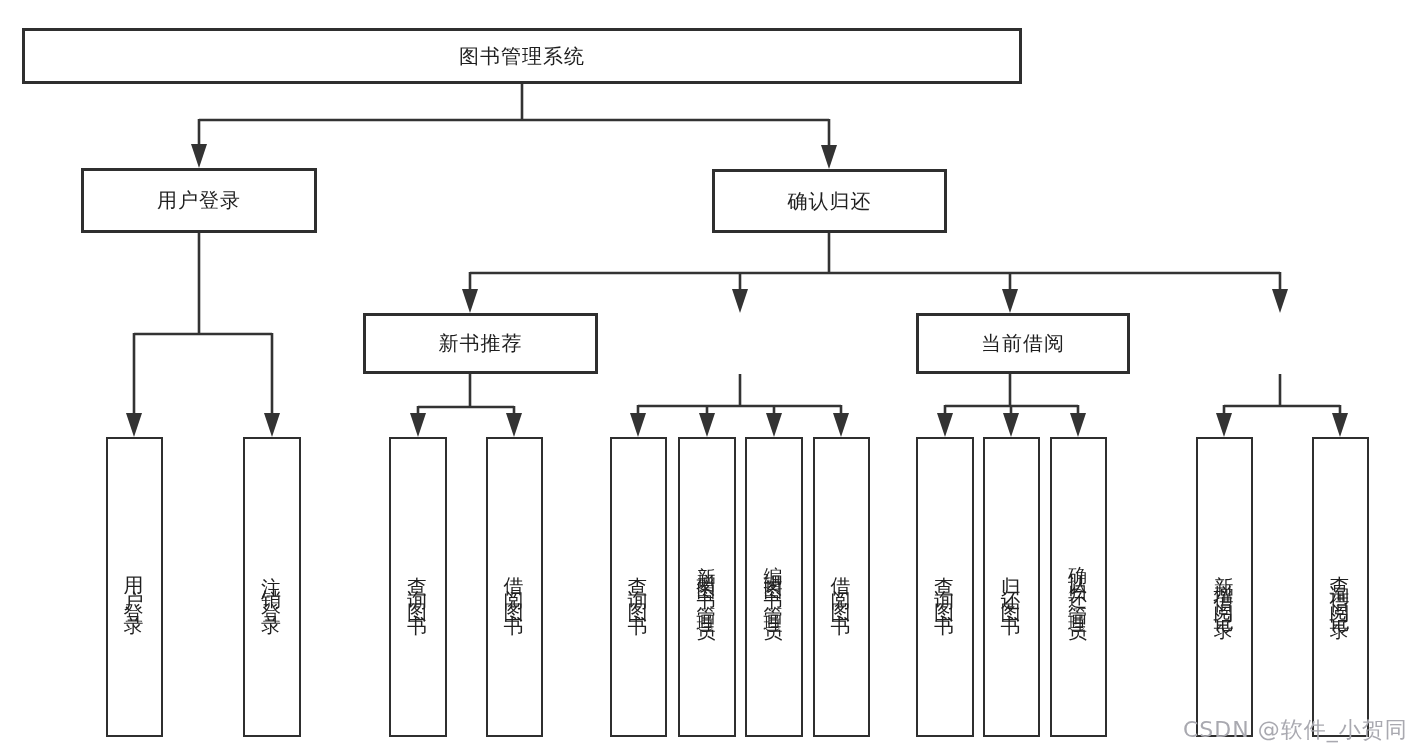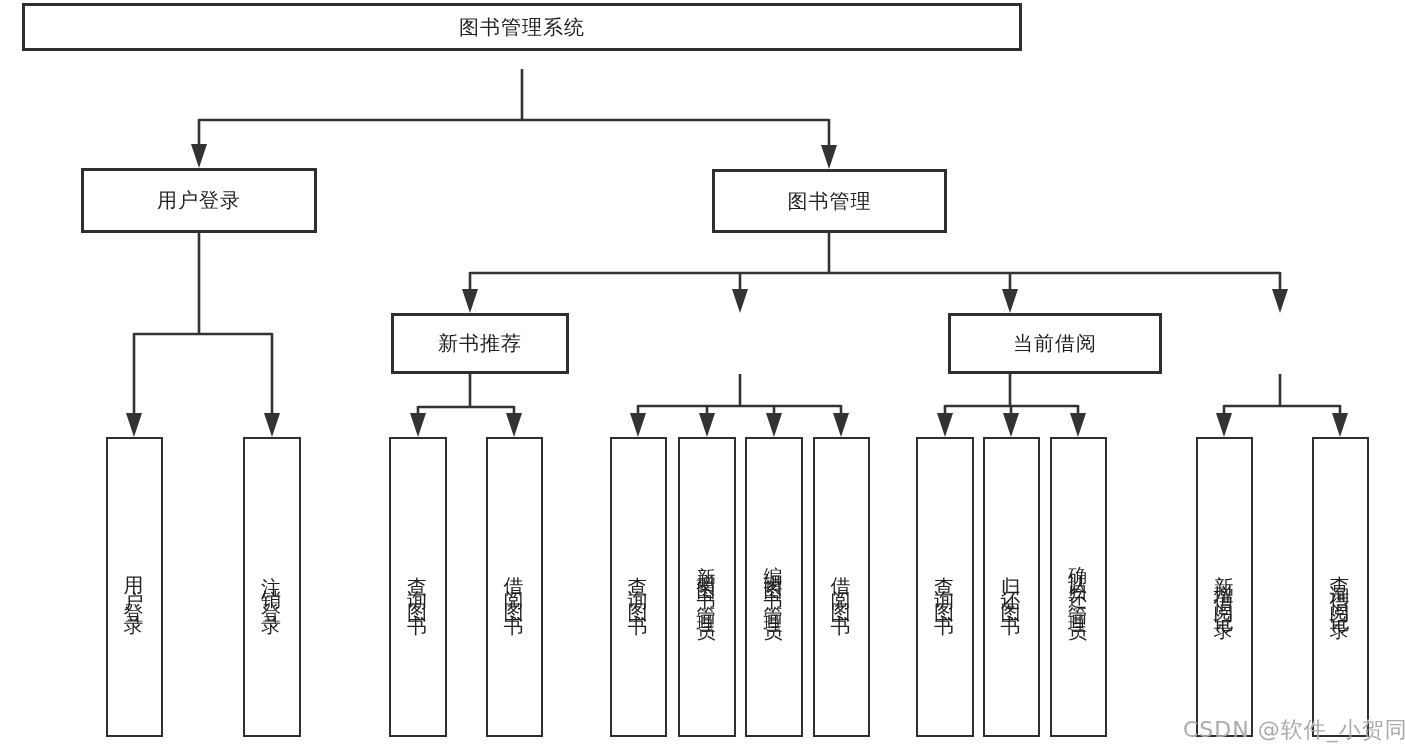--- a/index.html
+++ b/index.html
@@ -76,35 +76,35 @@
     <polygon points="699,413 715,413 707,437"></polygon>
     <polygon points="766,413 782,413 774,437"></polygon>
     <polygon points="833,413 849,413 841,437"></polygon>
     <polygon points="937,413 953,413 945,437"></polygon>
     <polygon points="1003,413 1019,413 1011,437"></polygon>
     <polygon points="1070,413 1086,413 1078,437"></polygon>
     <polygon points="1216,413 1232,413 1224,437"></polygon>
     <polygon points="1332,413 1348,413 1340,437"></polygon>
   </svg>
 
-  <div class="box" style="left:22px; top:3px; width:1000px; height:48px;">
+  <div class="box" style="left:22px; top:28px; width:1000px; height:56px;">
     <span class="hlabel">图书管理系统</span>
   </div>
 
   <div class="box" style="left:81px; top:168px; width:236px; height:65px;">
     <span class="hlabel">用户登录</span>
   </div>
   <div class="box" style="left:712px; top:169px; width:235px; height:64px;">
-    <span class="hlabel">图书管理</span>
+    <span class="hlabel">确认归还</span>
   </div>
 
-  <div class="box" style="left:363px; top:313px; width:178px; height:61px;margin-left:28px;">
+  <div class="box" style="left:363px; top:313px; width:235px; height:61px;">
     <span class="hlabel">新书推荐</span>
   </div>
-  <div class="box" style="left:948px; top:313px; width:214px; height:61px;">
+  <div class="box" style="left:916px; top:313px; width:214px; height:61px;">
     <span class="hlabel">当前借阅</span>
   </div>
 
   <div class="box leaf" style="left:106px; top:437px; width:57px; height:300px;">
     <span class="vtext v4">用户登录</span>
   </div>
   <div class="box leaf" style="left:243px; top:437px; width:58px; height:300px;">
     <span class="vtext v4">注销登录</span>
   </div>
 

